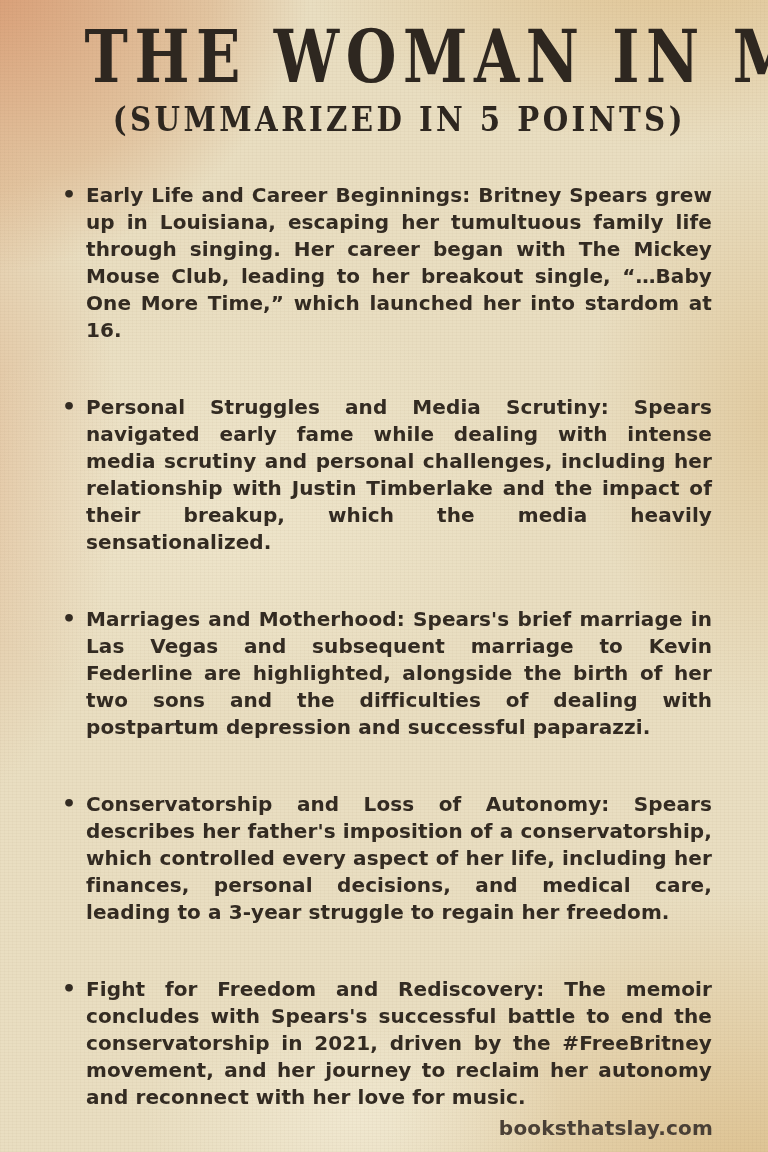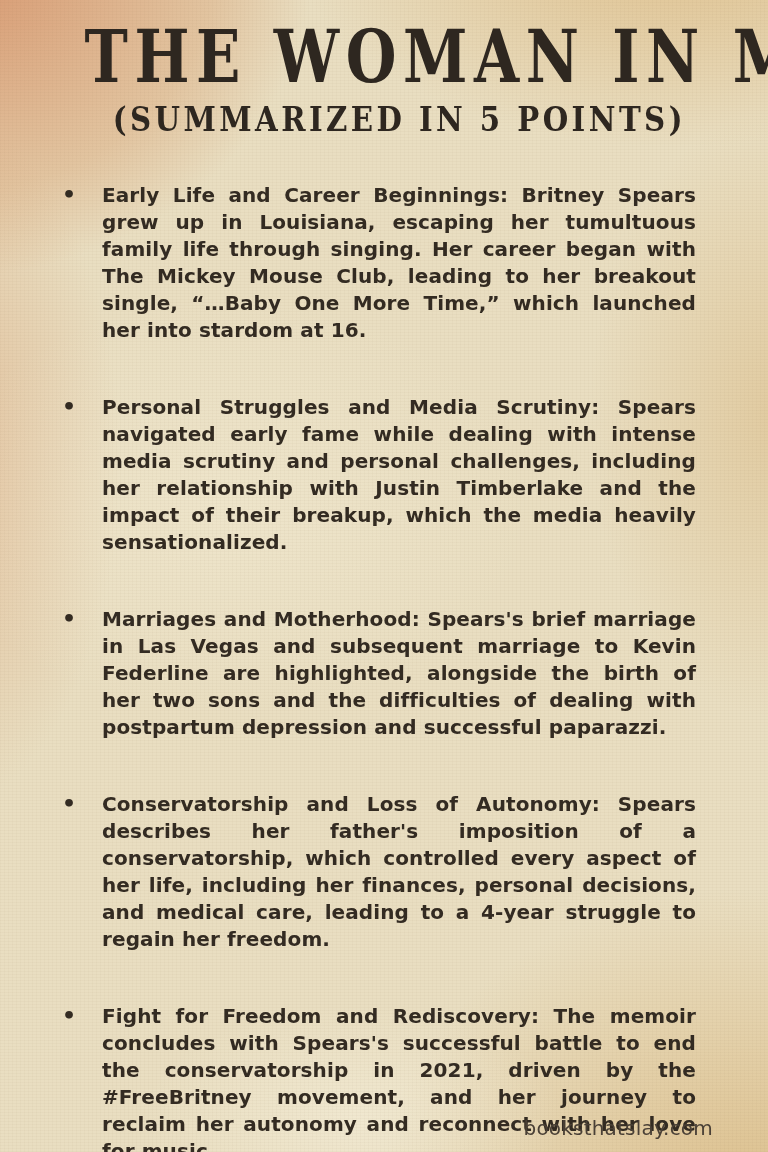--- a/index.html
+++ b/index.html
@@ -76,36 +76,36 @@
     position: absolute;
     left: 0;
     top: -1px;
     font-size: 22px;
     line-height: 27px;
     color: #332b22;
     font-weight: 700;
   }
 
   .point-text {
-    margin: 16px;
+    margin: 0;
     font-size: 20px;
     line-height: 27px;
     font-weight: 700;
     color: #332b22;
     text-align: justify;
     text-justify: inter-word;
     letter-spacing: 0.1px;
   }
 
   .footer {
     position: absolute;
     right: 55px;
     bottom: 12px;
     font-size: 20px;
-    font-weight: 400;
+    font-weight: 700;
     color: #4a4036;
     letter-spacing: 0.2px;
   }
 </style>
 </head>
 <body>
 
 <div class="page">
   <div class="grain"></div>
 
@@ -122,21 +122,21 @@
     <li class="point">
       <span class="dot">•</span>
       <p class="point-text">Personal Struggles and Media Scrutiny: Spears navigated early fame while dealing with intense media scrutiny and personal challenges, including her relationship with Justin Timberlake and the impact of their breakup, which the media heavily sensationalized.</p>
     </li>
     <li class="point">
       <span class="dot">•</span>
       <p class="point-text">Marriages and Motherhood: Spears's brief marriage in Las Vegas and subsequent marriage to Kevin Federline are highlighted, alongside the birth of her two sons and the difficulties of dealing with postpartum depression and successful paparazzi.</p>
     </li>
     <li class="point">
       <span class="dot">•</span>
-      <p class="point-text">Conservatorship and Loss of Autonomy: Spears describes her father's imposition of a conservatorship, which controlled every aspect of her life, including her finances, personal decisions, and medical care, leading to a 4-year struggle to regain her freedom.</p>
+      <p class="point-text">Conservatorship and Loss of Autonomy: Spears describes her father's imposition of a conservatorship, which controlled every aspect of her life, including her finances, personal decisions, and medical care, leading to a 3-year struggle to regain her freedom.</p>
     </li>
     <li class="point">
       <span class="dot">•</span>
       <p class="point-text">Fight for Freedom and Rediscovery: The memoir concludes with Spears's successful battle to end the conservatorship in 2021, driven by the #FreeBritney movement, and her journey to reclaim her autonomy and reconnect with her love for music.</p>
     </li>
   </ul>
 
   <div class="footer">booksthatslay.com</div>
 </div>
 

